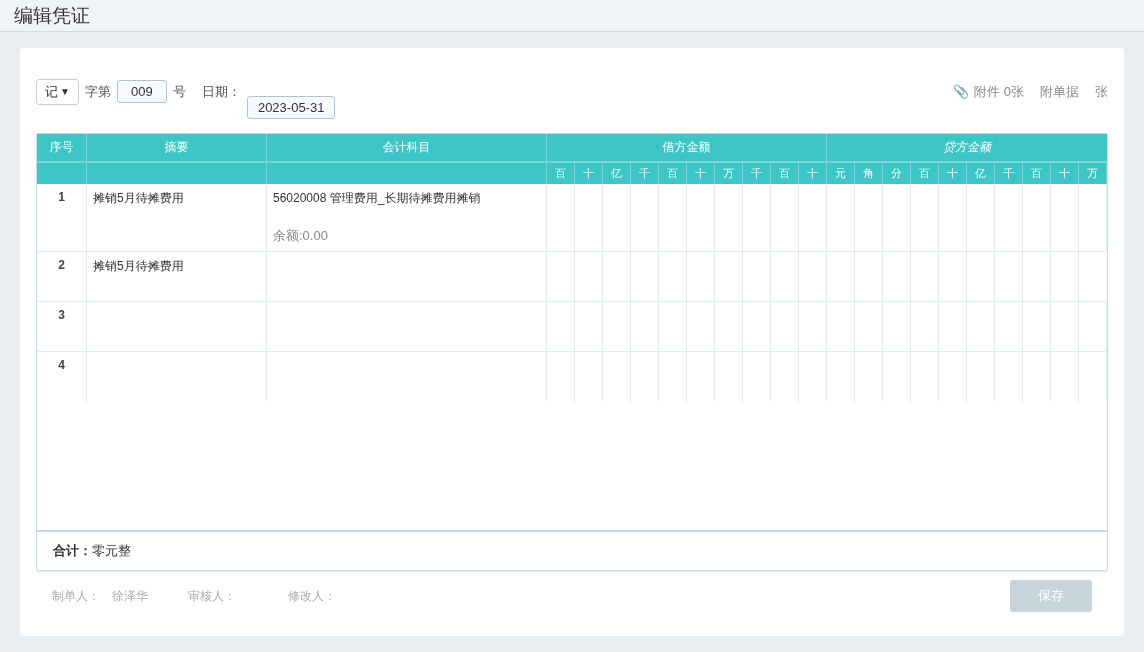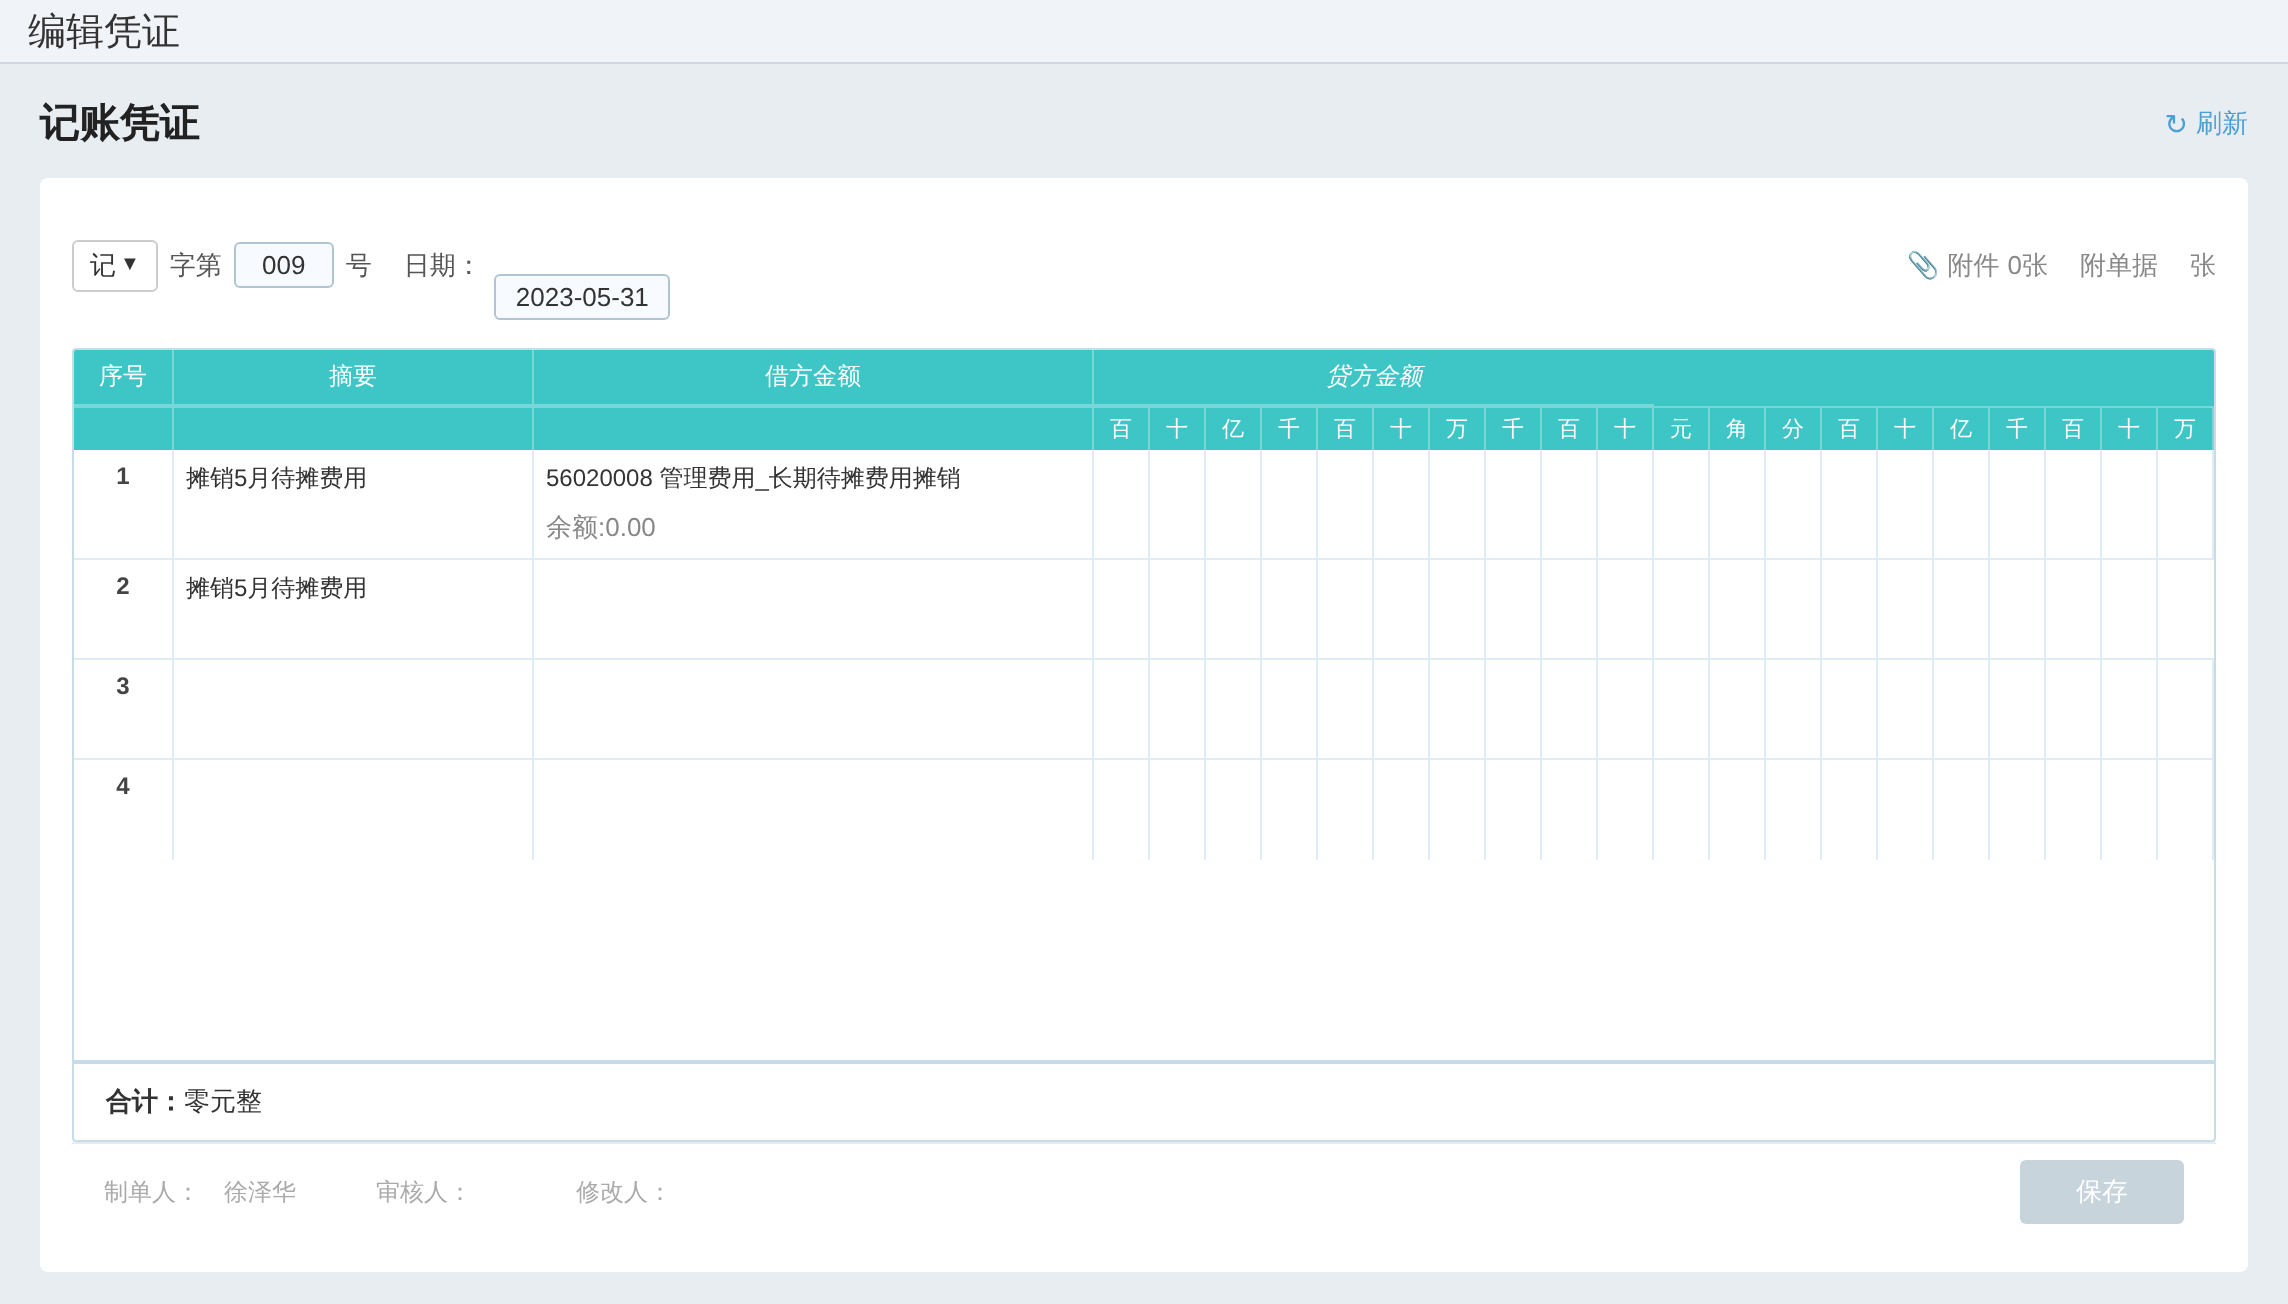--- a/index.html
+++ b/index.html
@@ -192,21 +192,21 @@
       border-right: 1px solid #e0ecf4;
       display: flex;
       align-items: flex-start;
       justify-content: center;
       font-size: 12px;
       color: #333;
     }
     .td:last-child { border-right: none; }
     .td-num { font-weight: bold; color: #444; }
     .td-text { justify-content: flex-start; padding-left: 6px; flex-direction: column; gap: 2px; }
-    .td-account { justify-content: flex-start; padding-left: 6px; flex-direction: column; gap: 7px; }
+    .td-account { justify-content: flex-start; padding-left: 6px; flex-direction: column; gap: 20px; }
     .balance-text { font-size: 13px; color: #888; }
     .balance-negative { color: #e05050; }
     .td-amount-cell {
       border-right: 1px solid #e0ecf4;
       display: flex;
       align-items: center;
       justify-content: center;
       font-size: 12px;
     }
     .table-footer {
@@ -243,27 +243,20 @@
 <body>
 
 <div class="window">
 
   <div class="title-bar">
     <span>编辑凭证</span>
   </div>
 
   <div class="main-content">
 
-    <div class="page-header">
-      <span class="page-title">记账凭证</span>
-      <button class="refresh-btn">
-        <span style="font-size:14px;">↻</span>
-        <span>刷新</span>
-      </button>
-    </div>
 
     <div class="card">
 
       <div class="form-row">
         <div class="form-group">
           <button class="voucher-type-btn">
             <span>记</span>
             <span style="font-size:10px;">▼</span>
           </button>
           <span class="form-label">字第</span>
@@ -289,20 +282,23 @@
 
       <div class="voucher-table">
 
         <div class="thead">
           <div class="thead-row1">
             <div class="th" style="grid-row: span 2; border-bottom: 1px solid rgba(255,255,255,0.3);">
               <span>序号</span>
             </div>
             <div class="th" style="border-bottom: 1px solid rgba(255,255,255,0.3);">
               <span>摘要</span>
+            </div>
+            <div class="th" style="border-bottom: 1px solid rgba(255,255,255,0.3);">
+              <span>会计科目</span>
             </div>
             <div class="th" style="grid-column: span 1; border-bottom: 1px solid rgba(255,255,255,0.3);">
               <span>借方金额</span>
             </div>
             <div class="th" style="border-bottom: 1px solid rgba(255,255,255,0.3); font-style: italic;">
               <span>贷方金额</span>
             </div>
           </div>
           <div class="thead-row2">
             <div class="th"></div>

